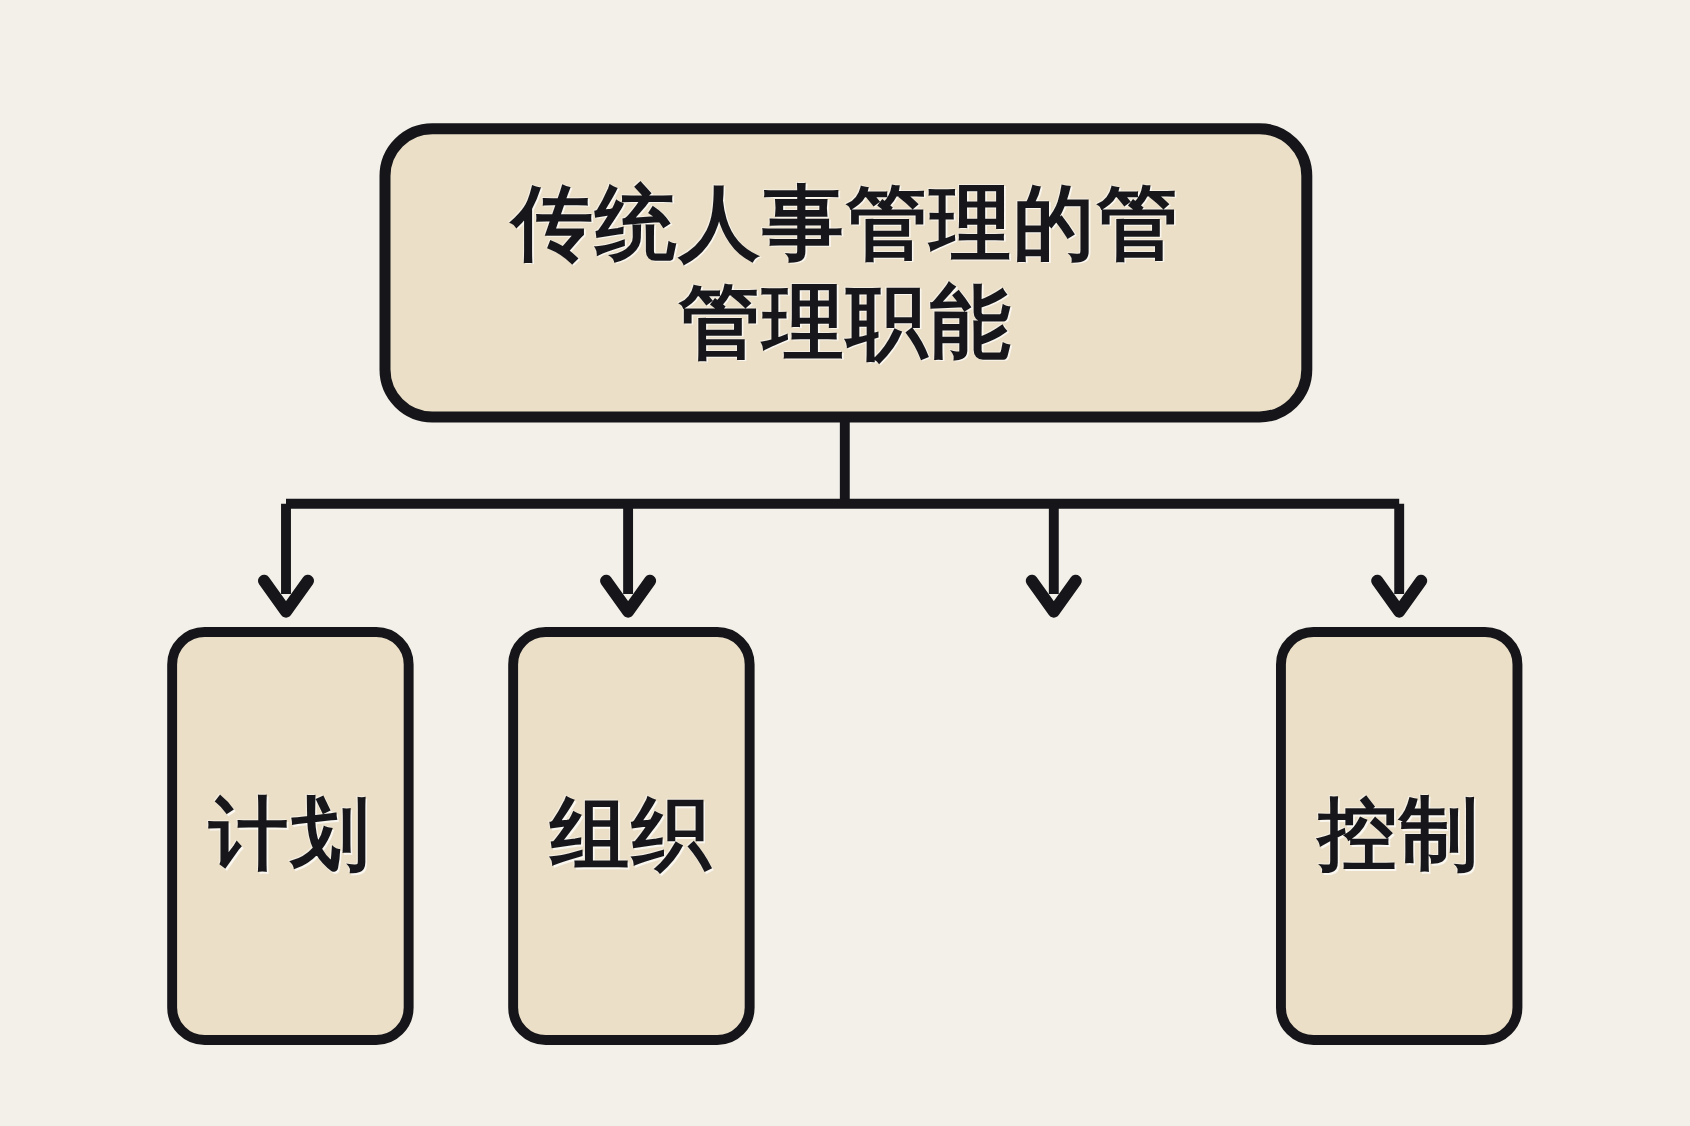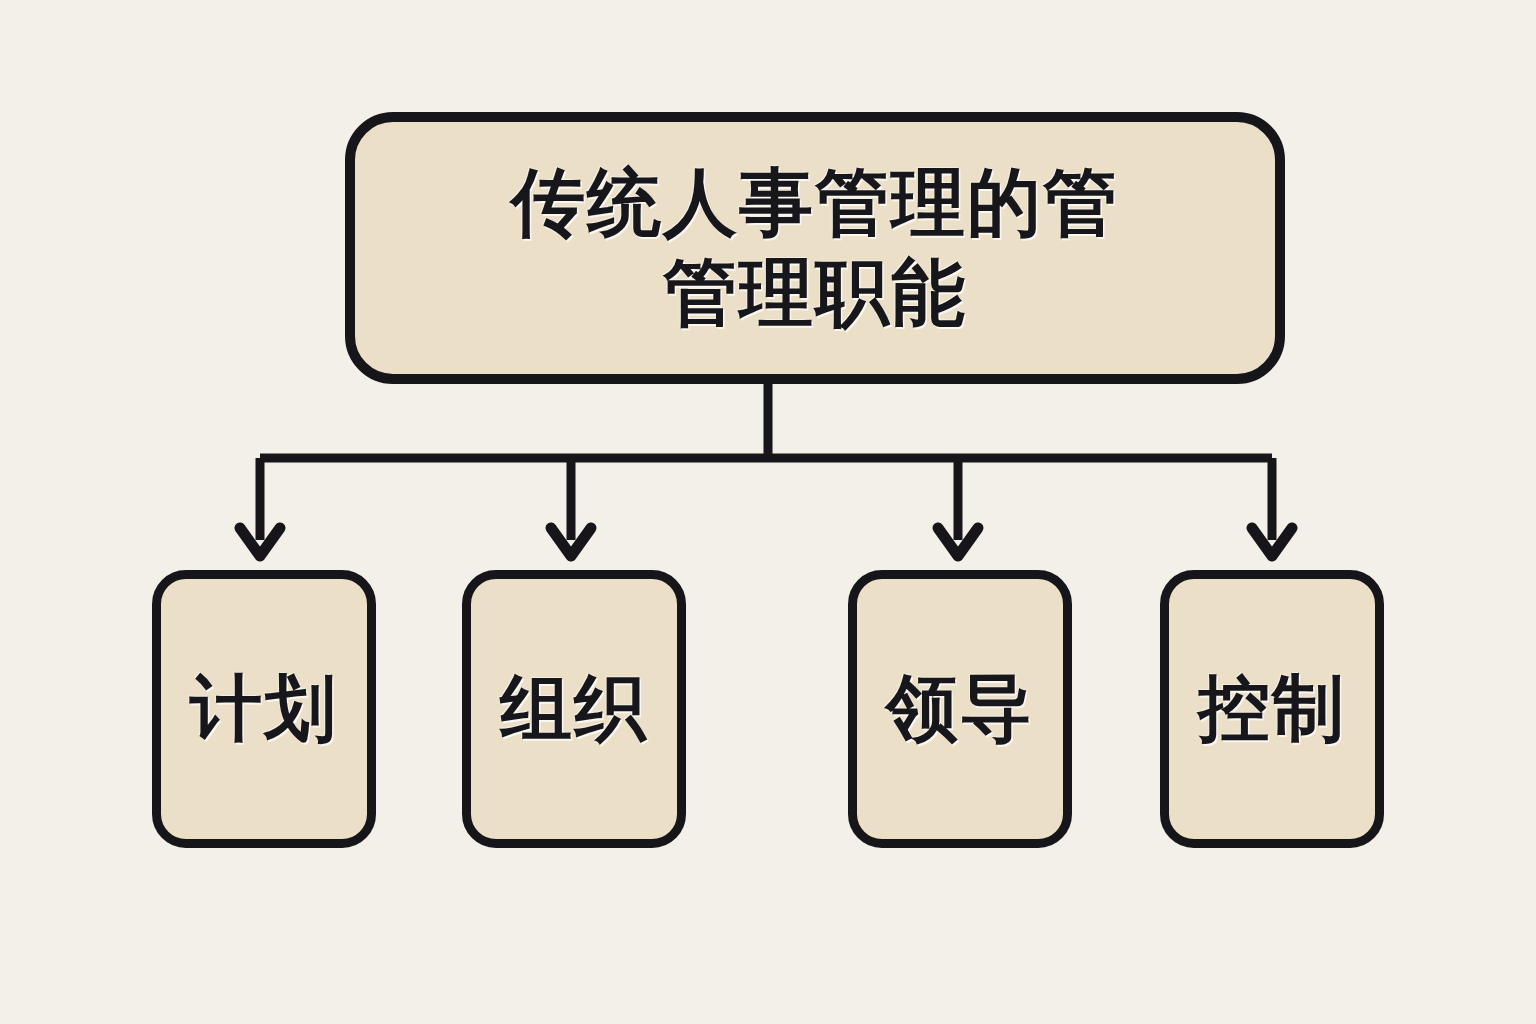--- a/index.html
+++ b/index.html
@@ -39,29 +39,29 @@
     background: #ebdfc8;
     border: 9px solid #16161a;
     display: flex;
     align-items: center;
     justify-content: center;
     text-align: center;
   }
   .node.root {
     left: 345px;
     top: 112px;
-    width: 940px;
+    width: 848px;
     height: 272px;
     border-radius: 48px;
     border-width: 10px;
   }
   .node.leaf {
     top: 570px;
     width: 224px;
-    height: 278px;
+    height: 380px;
     border-radius: 34px;
   }
   .node.leaf.n1 { left: 152px; }
   .node.leaf.n2 { left: 462px; text-align: center; }
   .node.leaf.n3 { left: 848px; }
   .node.leaf.n4 { left: 1160px; }
 
   .node-label {
     color: #17171b;
     font-weight: 700;
@@ -111,21 +111,18 @@
   </div>
 
   <div class="node leaf n1">
     <span class="node-label">计划</span>
   </div>
 
   <div class="node leaf n2">
     <span class="node-label">组织</span>
   </div>
 
-  <div class="node leaf n3">
-    <span class="node-label">领导</span>
-  </div>
 
   <div class="node leaf n4">
     <span class="node-label">控制</span>
   </div>
 
 </div>
 
 </body></html>

